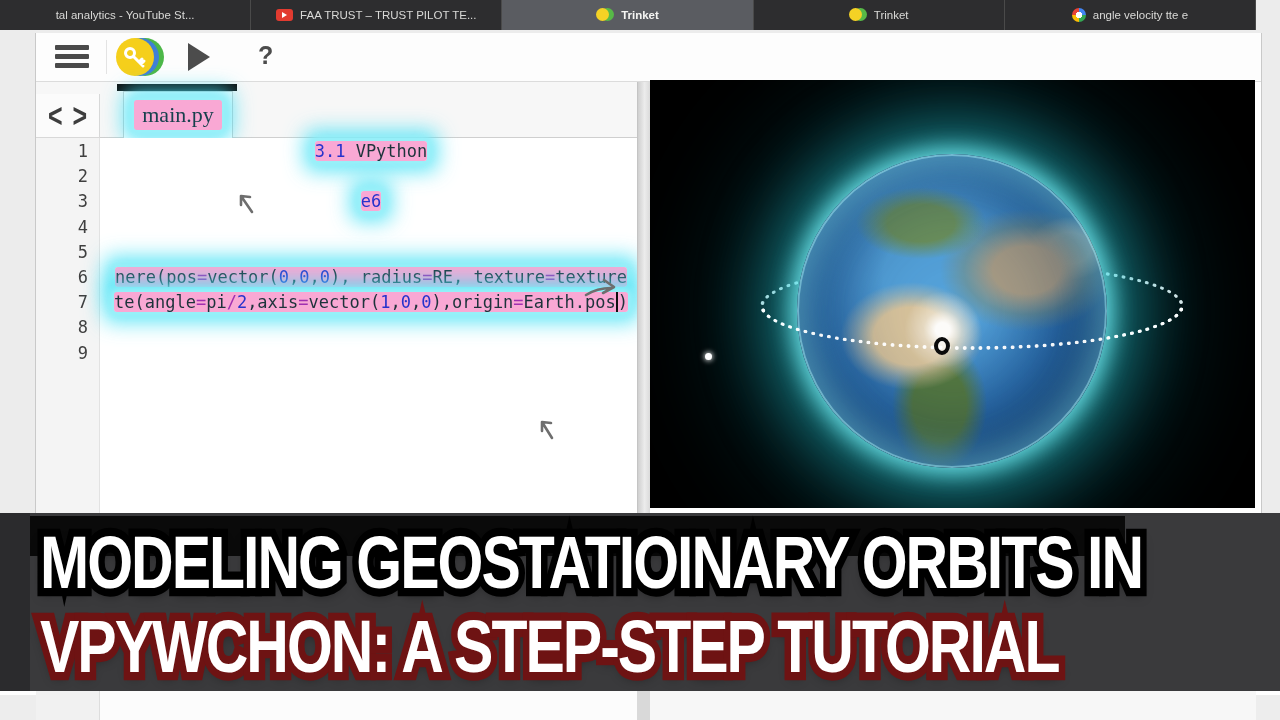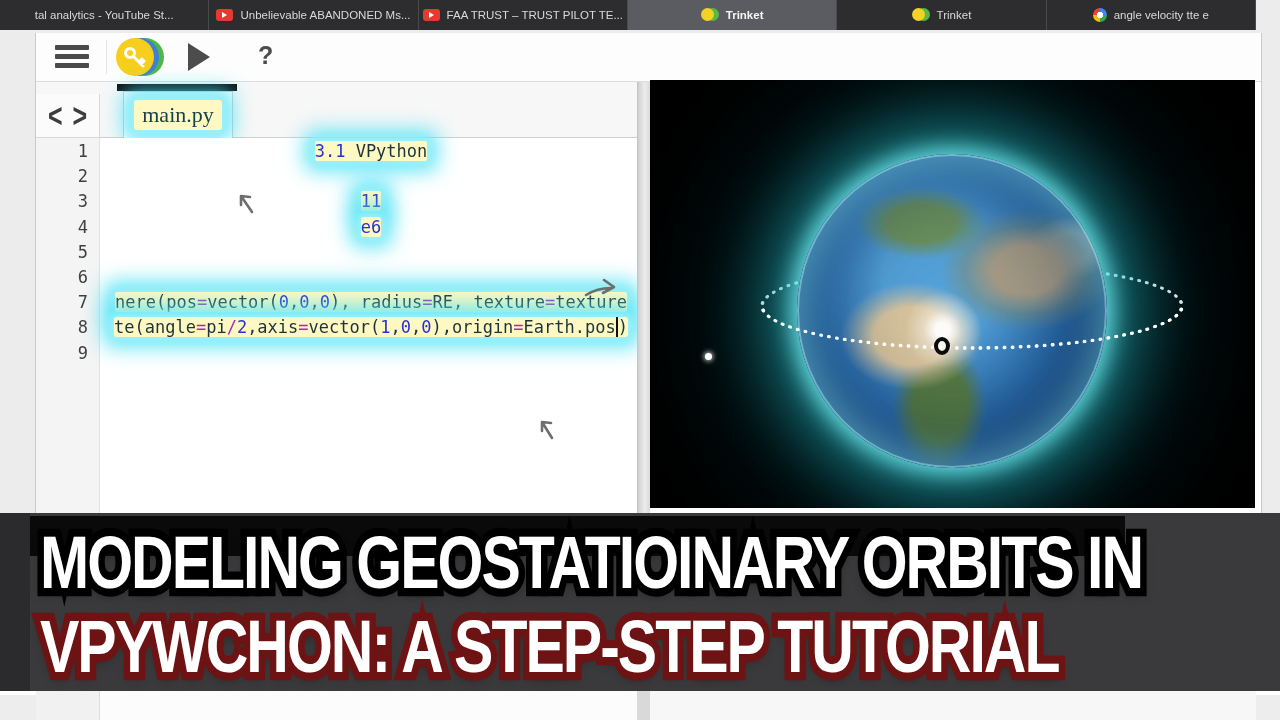--- a/index.html
+++ b/index.html
@@ -55,21 +55,21 @@
             display:flex; align-items:center; justify-content:center; gap:10px; }
   .navbox .chev { font-size:25px; font-weight:bold; color:#3d3d3d; line-height:1; cursor:pointer;
                   transform:scaleY(1.35); }
   .tab-black-strip { position:absolute; left:117px; top:84px; width:120px; height:7px; background:#0c0c0c; }
   .file-tab { position:absolute; left:123px; top:91px; width:110px; height:47px; background:#fff;
               border:1px solid #ccc; border-bottom:none; display:flex; align-items:center; justify-content:center; }
   .file-tab .ftext { font-family:"Liberation Serif", serif; font-size:22px; color:#17404d;
                      padding:2px 8px; }
 
   
-  .hl { background:#fef9c3; border-radius:3px;
+  .hl { background:#f9a8d4; border-radius:3px;
         box-shadow:0 0 6px 4px #9df1f9, 0 0 20px 11px rgba(69,225,245,.8); }
 
   
   .gutter { position:absolute; left:36px; top:138px; width:64px; height:375px;
             background:#f4f4f4; border-right:1px solid #e2e2e2; }
   .code-bg { position:absolute; left:100px; top:138px; width:537px; height:375px; background:#ffffff; }
   .gut-row, .code-row { height:25.2px; line-height:25.2px; white-space:pre;
             font-family:"DejaVu Sans Mono", monospace; font-size:17px; }
   .gutter-col { position:absolute; left:36px; top:139px; width:52px; text-align:right; color:#3f3f3f; }
   .code-col { position:absolute; left:105px; top:139px; width:532px;text-align:center; }
@@ -140,24 +140,20 @@
 <body>
 
 <div class="page">
 
   <div class="tabbar">
       <div class="tab">
         <span class="tlabel">tal analytics - YouTube St...</span>
       </div>
       <div class="tab">
         <span class="fav youtube"></span>
-        <span class="tlabel">Unbelievable ABANDONED Ms...</span>
-      </div>
-      <div class="tab">
-        <span class="fav youtube"></span>
         <span class="tlabel">FAA TRUST – TRUST PILOT TE...</span>
       </div>
       <div class="tab active">
         <span class="fav trinket">
           <span class="tk g2"></span>
           <span class="tk y2"></span>
         </span>
         <span class="tlabel">Trinket</span>
       </div>
       <div class="tab">
@@ -213,21 +209,20 @@
       <div class="gut-row">4</div>
       <div class="gut-row">5</div>
       <div class="gut-row">6</div>
       <div class="gut-row">7</div>
       <div class="gut-row">8</div>
       <div class="gut-row">9</div>
     </div>
   <div class="code-col">
       <div class="code-row"><span class="hl"><span class="seg-n">3.1</span><span class="seg-k"> VPython</span></span></div>
       <div class="code-row"></div>
-      <div class="code-row"><span class="hl"><span class="seg-n">11</span></span></div>
       <div class="code-row"><span class="hl"><span class="seg-n">e6</span></span></div>
       <div class="code-row"></div>
       <div class="code-row"></div>
       <div class="code-row"><span class="hl"><span class="seg-k">nere(pos</span><span class="seg-o">=</span><span class="seg-k">vector(</span><span class="seg-n">0</span><span class="seg-k">,</span><span class="seg-n">0</span><span class="seg-k">,</span><span class="seg-n">0</span><span class="seg-k">), radius</span><span class="seg-o">=</span><span class="seg-k">RE, texture</span><span class="seg-o">=</span><span class="seg-k">texture</span></span></div>
       <div class="code-row active-row"><span class="hl"><span class="seg-k">te(angle</span><span class="seg-o">=</span><span class="seg-k">pi</span><span class="seg-o">/</span><span class="seg-n">2</span><span class="seg-k">,axis</span><span class="seg-o">=</span><span class="seg-k">vector(</span><span class="seg-n">1</span><span class="seg-k">,</span><span class="seg-n">0</span><span class="seg-k">,</span><span class="seg-n">0</span><span class="seg-k">),origin</span><span class="seg-o">=</span><span class="seg-k">Earth.pos</span><span class="caret"></span><span class="seg-k">)</span></span></div>
     </div>
 
   <div class="scrollstrip"></div>
 
   <svg class="cursor-arrow" style="left:233px; top:188px;" width="26" height="28">

